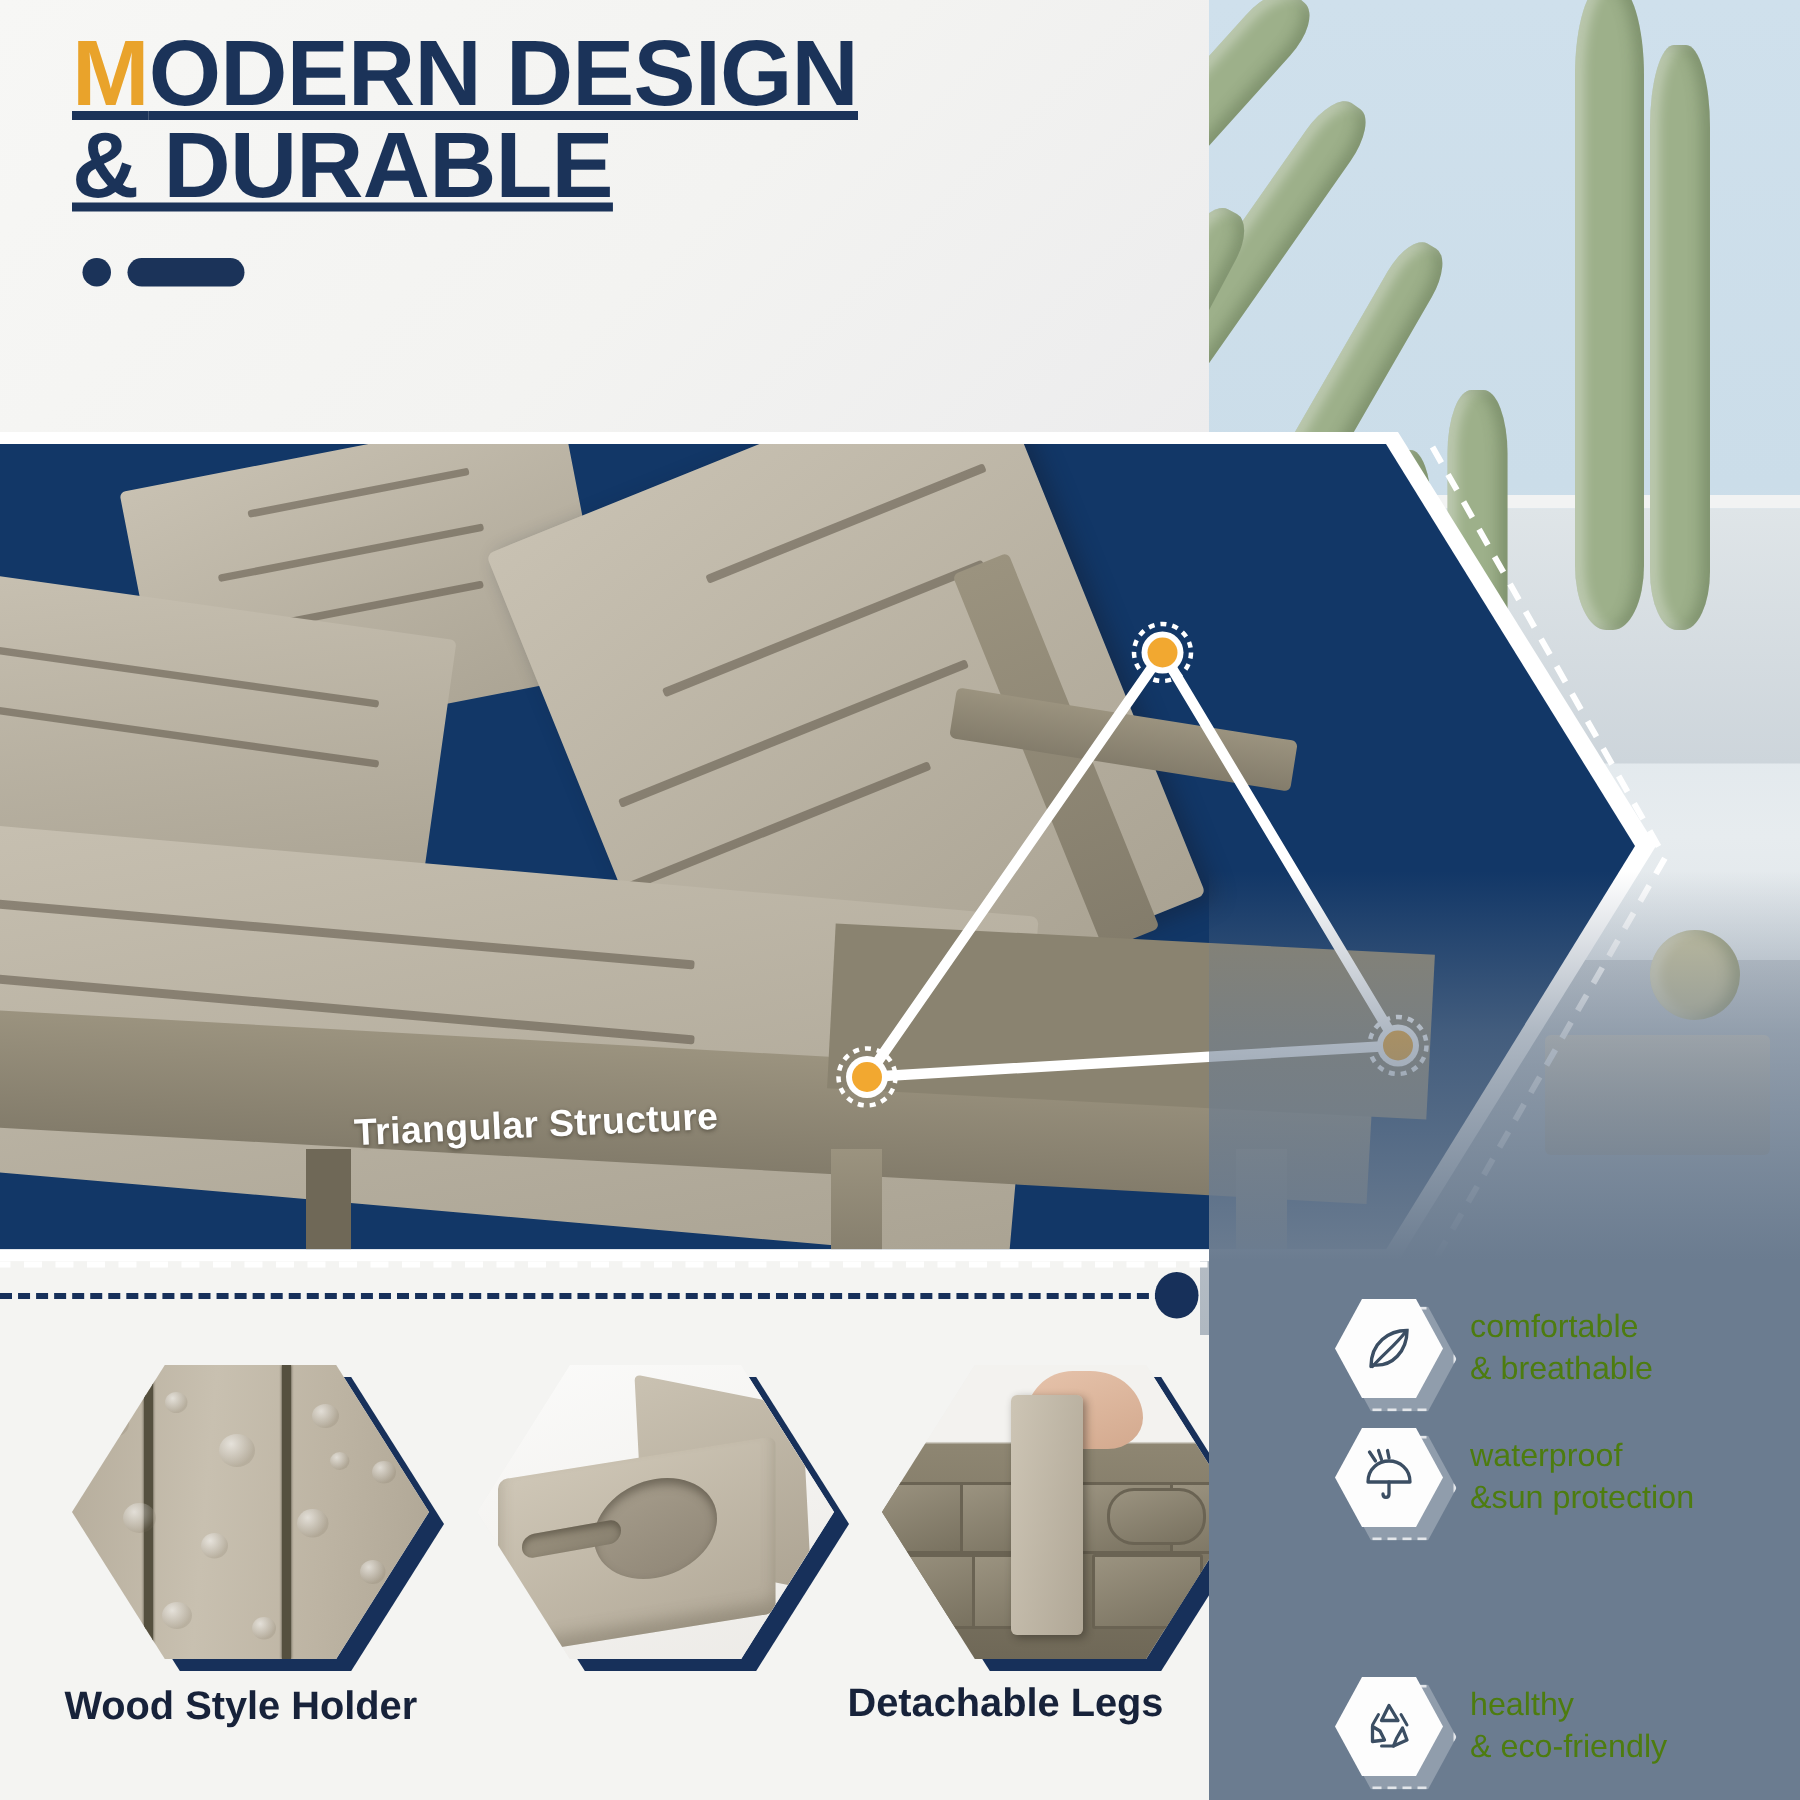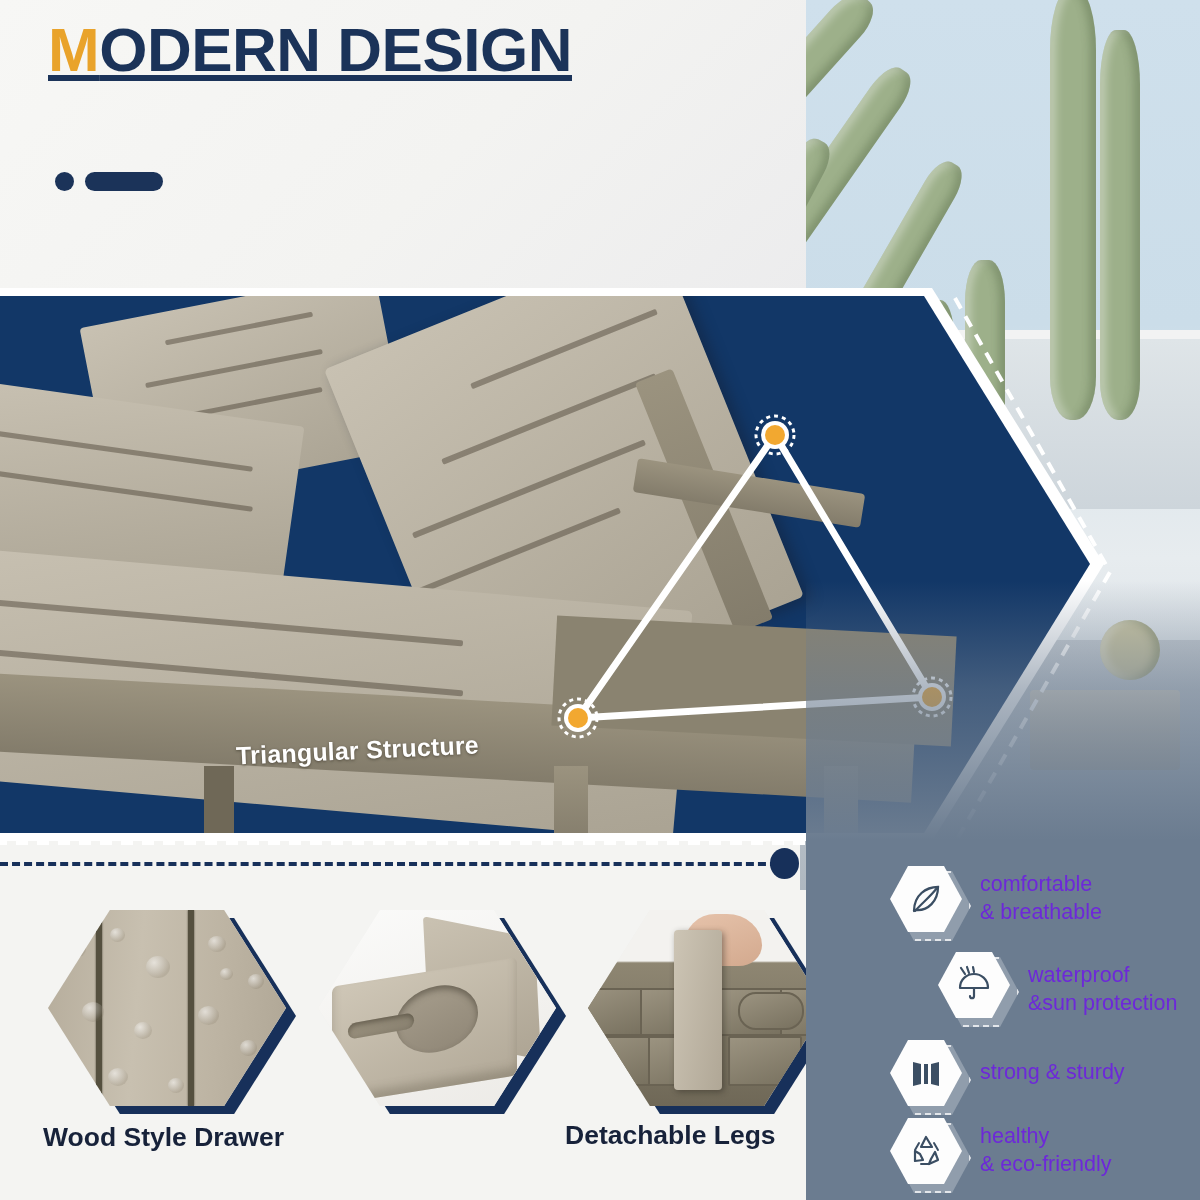--- a/index.html
+++ b/index.html
@@ -160,21 +160,21 @@
     -webkit-clip-path:polygon(25% 0,75% 0,100% 50%,75% 100%,25% 100%,0 50%);
     clip-path:polygon(25% 0,75% 0,100% 50%,75% 100%,25% 100%,0 50%);
     background:rgba(255,255,255,.25);
   }
   .hexicon .bg{
     position:absolute;left:0;top:0;width:72px;height:66px;background:#fdfdfd;
     -webkit-clip-path:polygon(25% 0,75% 0,100% 50%,75% 100%,25% 100%,0 50%);
     clip-path:polygon(25% 0,75% 0,100% 50%,75% 100%,25% 100%,0 50%);
     display:flex;align-items:center;justify-content:center;
   }
-  .feat-text{font-size:21.5px;line-height:1.3;color:#6d28d9;white-space:pre-line;}
+  .feat-text{font-size:21.5px;line-height:1.3;color:#4d7c0f;white-space:pre-line;}
 
   .dashed-outline{position:absolute;left:0;top:0;width:1200px;height:1200px;pointer-events:none;}
 </style>
 </head>
 <body>
 
 <div class="stage">
 
   <div class="patio">
     <div class="horizon"></div>
@@ -188,20 +188,21 @@
     <div class="cac" style="left:-30px;top:-30px;width:40px;height:230px;transform:rotate(42deg);"></div>
     <div class="cac" style="left:20px;top:50px;width:36px;height:230px;transform:rotate(35deg);"></div>
     <div class="cac" style="left:85px;top:150px;width:34px;height:210px;transform:rotate(30deg);"></div>
     <div class="cac" style="left:-40px;top:130px;width:34px;height:190px;transform:rotate(28deg);"></div>
     <div class="cac" style="left:300px;top:620px;width:60px;height:60px;border-radius:50%;background:#c9c4a0;"></div>
   </div>
 
   <div class="header">
     <div class="h-title">
       <span class="accent">M</span><span>ODERN DESIGN</span>
+      <span class="h-line2">&amp; DURABLE</span>
     </div>
     <div class="h-deco">
       <span class="dot"></span>
       <span class="bar"></span>
     </div>
   </div>
 
   <div class="hero-wrap">
     <div class="hero-white"></div>
     <div class="hero">
@@ -312,69 +313,56 @@
         <div class="legcell" style="left:192px;top:78px;width:62px;height:44px;"></div>
         <div class="legcell" style="left:-10px;top:126px;width:70px;height:46px;"></div>
         <div class="legcell" style="left:60px;top:126px;width:70px;height:46px;"></div>
         <div class="legcell" style="left:140px;top:126px;width:70px;height:46px;"></div>
         <div class="legcell" style="left:150px;top:82px;width:62px;height:34px;border-radius:18px;"></div>
         <div class="hand"></div>
         <div class="legbar"></div>
       </div>
     </div>
 
-    <div class="caption" style="left:40px;top:232px;"><span class="hl">Wood Style Drawer</span></div>
+    <div class="caption" style="left:40px;top:232px;"><span class="hl">Wood Style Holder</span></div>
     <div class="caption" style="left:562px;top:230px;"><span class="hl">Detachable Legs</span></div>
   </div>
 
   <div class="rail-top"></div>
   <div class="rail-panel"></div>
 
   <div class="feat" style="left:890px;top:866px;">
     <span class="hexicon">
       <span class="sh"></span>
       <span class="bg">
         <svg width="40" height="40" viewBox="0 0 40 40">
           <path d="M8 32 C8 16 20 8 32 8 C32 22 22 32 10 31" fill="none" stroke="#3b4e63" stroke-width="2.3" stroke-linecap="round"></path>
           <path d="M9 32 C16 24 24 18 31 9" fill="none" stroke="#3b4e63" stroke-width="2.1" stroke-linecap="round"></path>
         </svg>
       </span>
     </span>
     <span class="feat-text">comfortable
 &amp; breathable</span>
   </div>
 
-  <div class="feat" style="left:938px;top:952px;align-items:flex-end;">
+  <div class="feat" style="left:890px;top:952px;">
     <span class="hexicon">
       <span class="sh"></span>
       <span class="bg">
         <svg width="42" height="42" viewBox="0 0 42 42">
           <path d="M7 24 C7 15 14 10 21 10 C28 10 35 15 35 24 Z" fill="none" stroke="#3b4e63" stroke-width="2.2" stroke-linejoin="round"></path>
           <path d="M21 24 L21 32 C21 35 17 35 17 32" fill="none" stroke="#3b4e63" stroke-width="2.2" stroke-linecap="round"></path>
           <path d="M8 4 L12 10 M14 3 L16 9 M20 3 L21 8" stroke="#3b4e63" stroke-width="2.2" stroke-linecap="round" fill="none"></path>
         </svg>
       </span>
     </span>
     <span class="feat-text">waterproof
 &amp;sun protection</span>
   </div>
 
-  <div class="feat" style="left:890px;top:1040px;">
-    <span class="hexicon">
-      <span class="sh"></span>
-      <span class="bg">
-        <svg width="40" height="40" viewBox="0 0 40 40">
-          <path d="M7 9 L15 11 L15 31 L7 33 Z" fill="#3b4e63"></path>
-          <path d="M18 11 L22 11 L22 31 L18 31 Z" fill="#3b4e63"></path>
-          <path d="M25 11 L33 9 L33 33 L25 31 Z" fill="#3b4e63"></path>
-        </svg>
-      </span>
-    </span>
-    <span class="feat-text">strong &amp; sturdy</span>
-  </div>
 
   <div class="feat" style="left:890px;top:1118px;align-items:center;">
     <span class="hexicon">
       <span class="sh"></span>
       <span class="bg">
         <svg width="40" height="40" viewBox="0 0 40 40">
           <path d="M20 6 L26 16 L21 16 L15 16 Z" fill="none" stroke="#3b4e63" stroke-width="2.2" stroke-linejoin="round"></path>
           <path d="M9 30 L9 20 L14 23 L17 29 Z" fill="none" stroke="#3b4e63" stroke-width="2.2" stroke-linejoin="round"></path>
           <path d="M32 29 L23 33 L25 28 L29 21 Z" fill="none" stroke="#3b4e63" stroke-width="2.2" stroke-linejoin="round"></path>
           <path d="M13 12 L9 19 M28 12 L32 19 M15 33 L23 33" fill="none" stroke="#3b4e63" stroke-width="2" stroke-linecap="round"></path>

